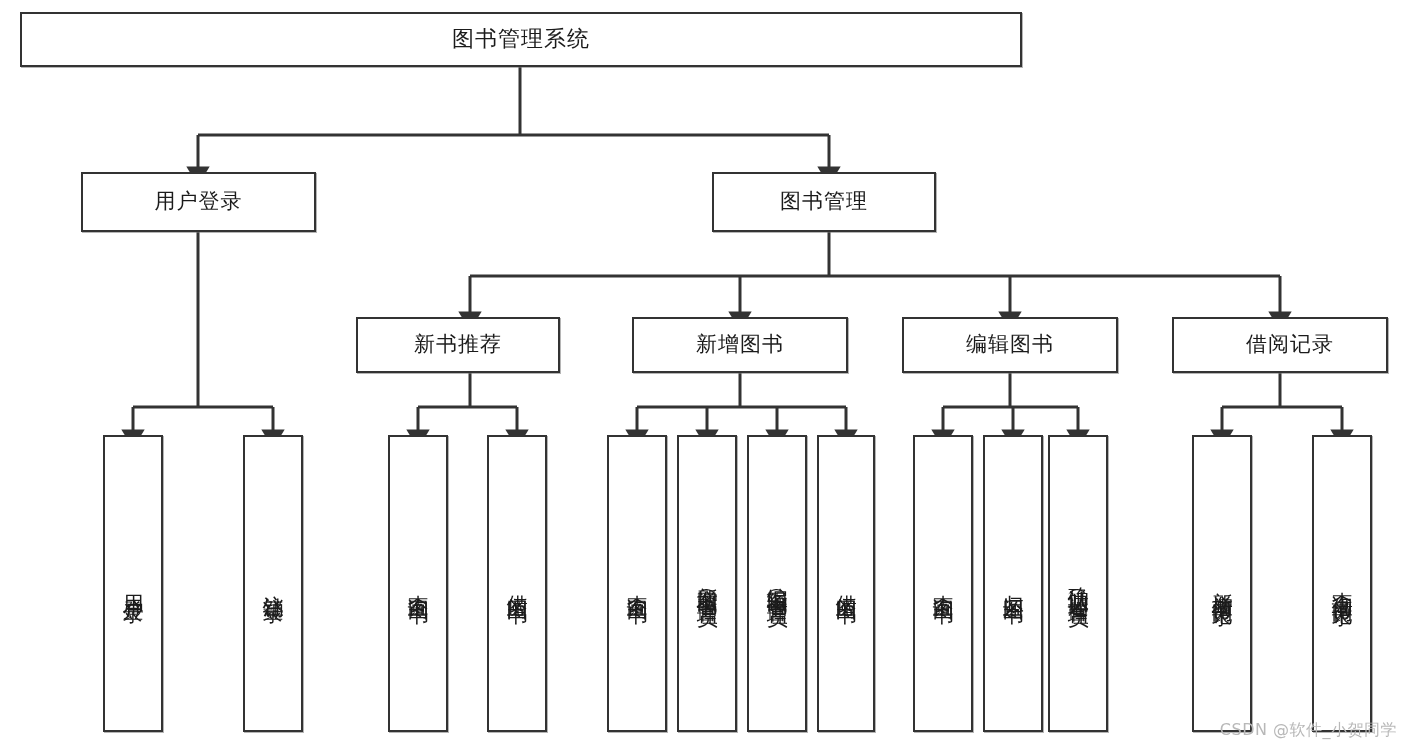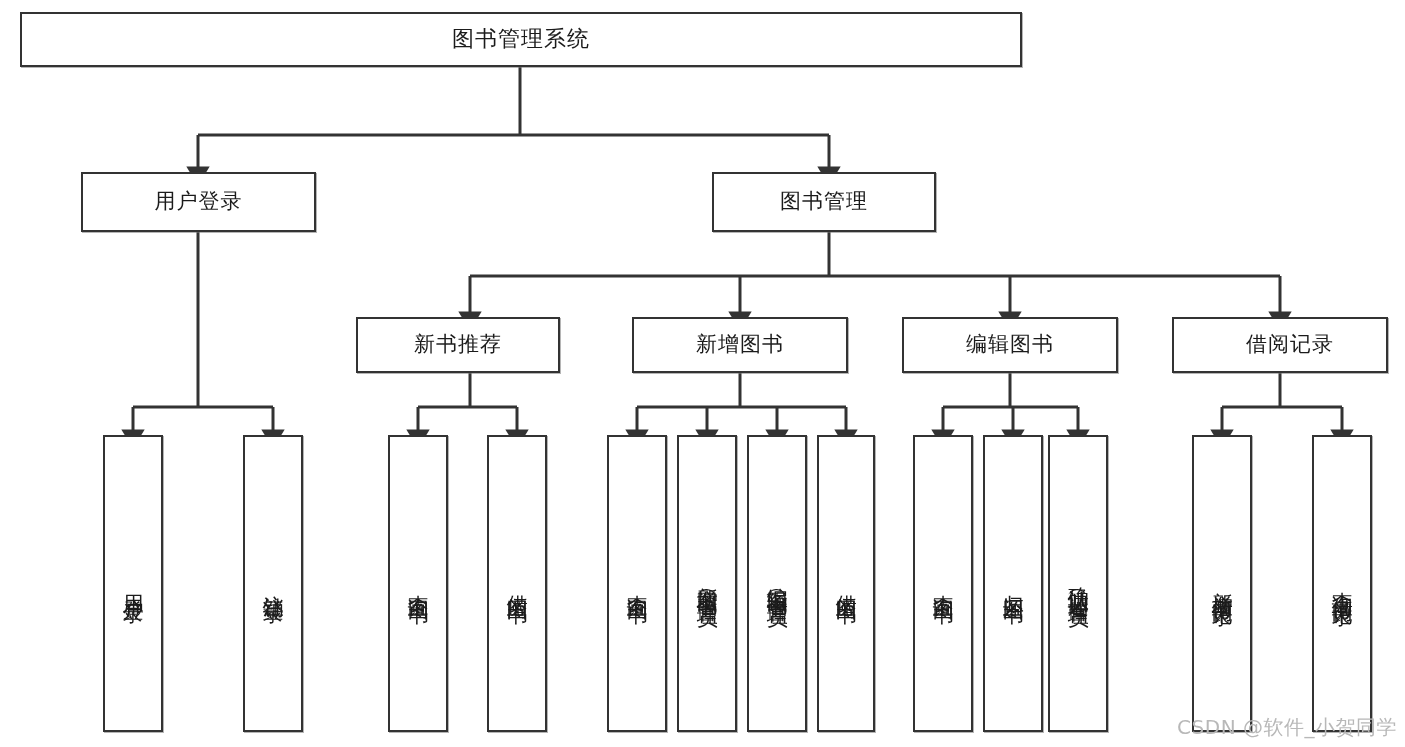--- a/index.html
+++ b/index.html
@@ -61,21 +61,21 @@
     white-space: pre-wrap;
   }
   .node.vertical .node-label {
     writing-mode: vertical-rl;
     text-orientation: upright;
   }
   #watermark {
     position: absolute;
     right: 8px;
     bottom: 6px;
-    font-size: 20px;
+    font-size: 16px;
     color: #b8b8b8;
     letter-spacing: 0.5px;
     white-space: nowrap;
     z-index: 5;
     font-family: "DejaVu Sans", "Liberation Sans", sans-serif;
   }
 </style>
 </head>
 <body>
 

